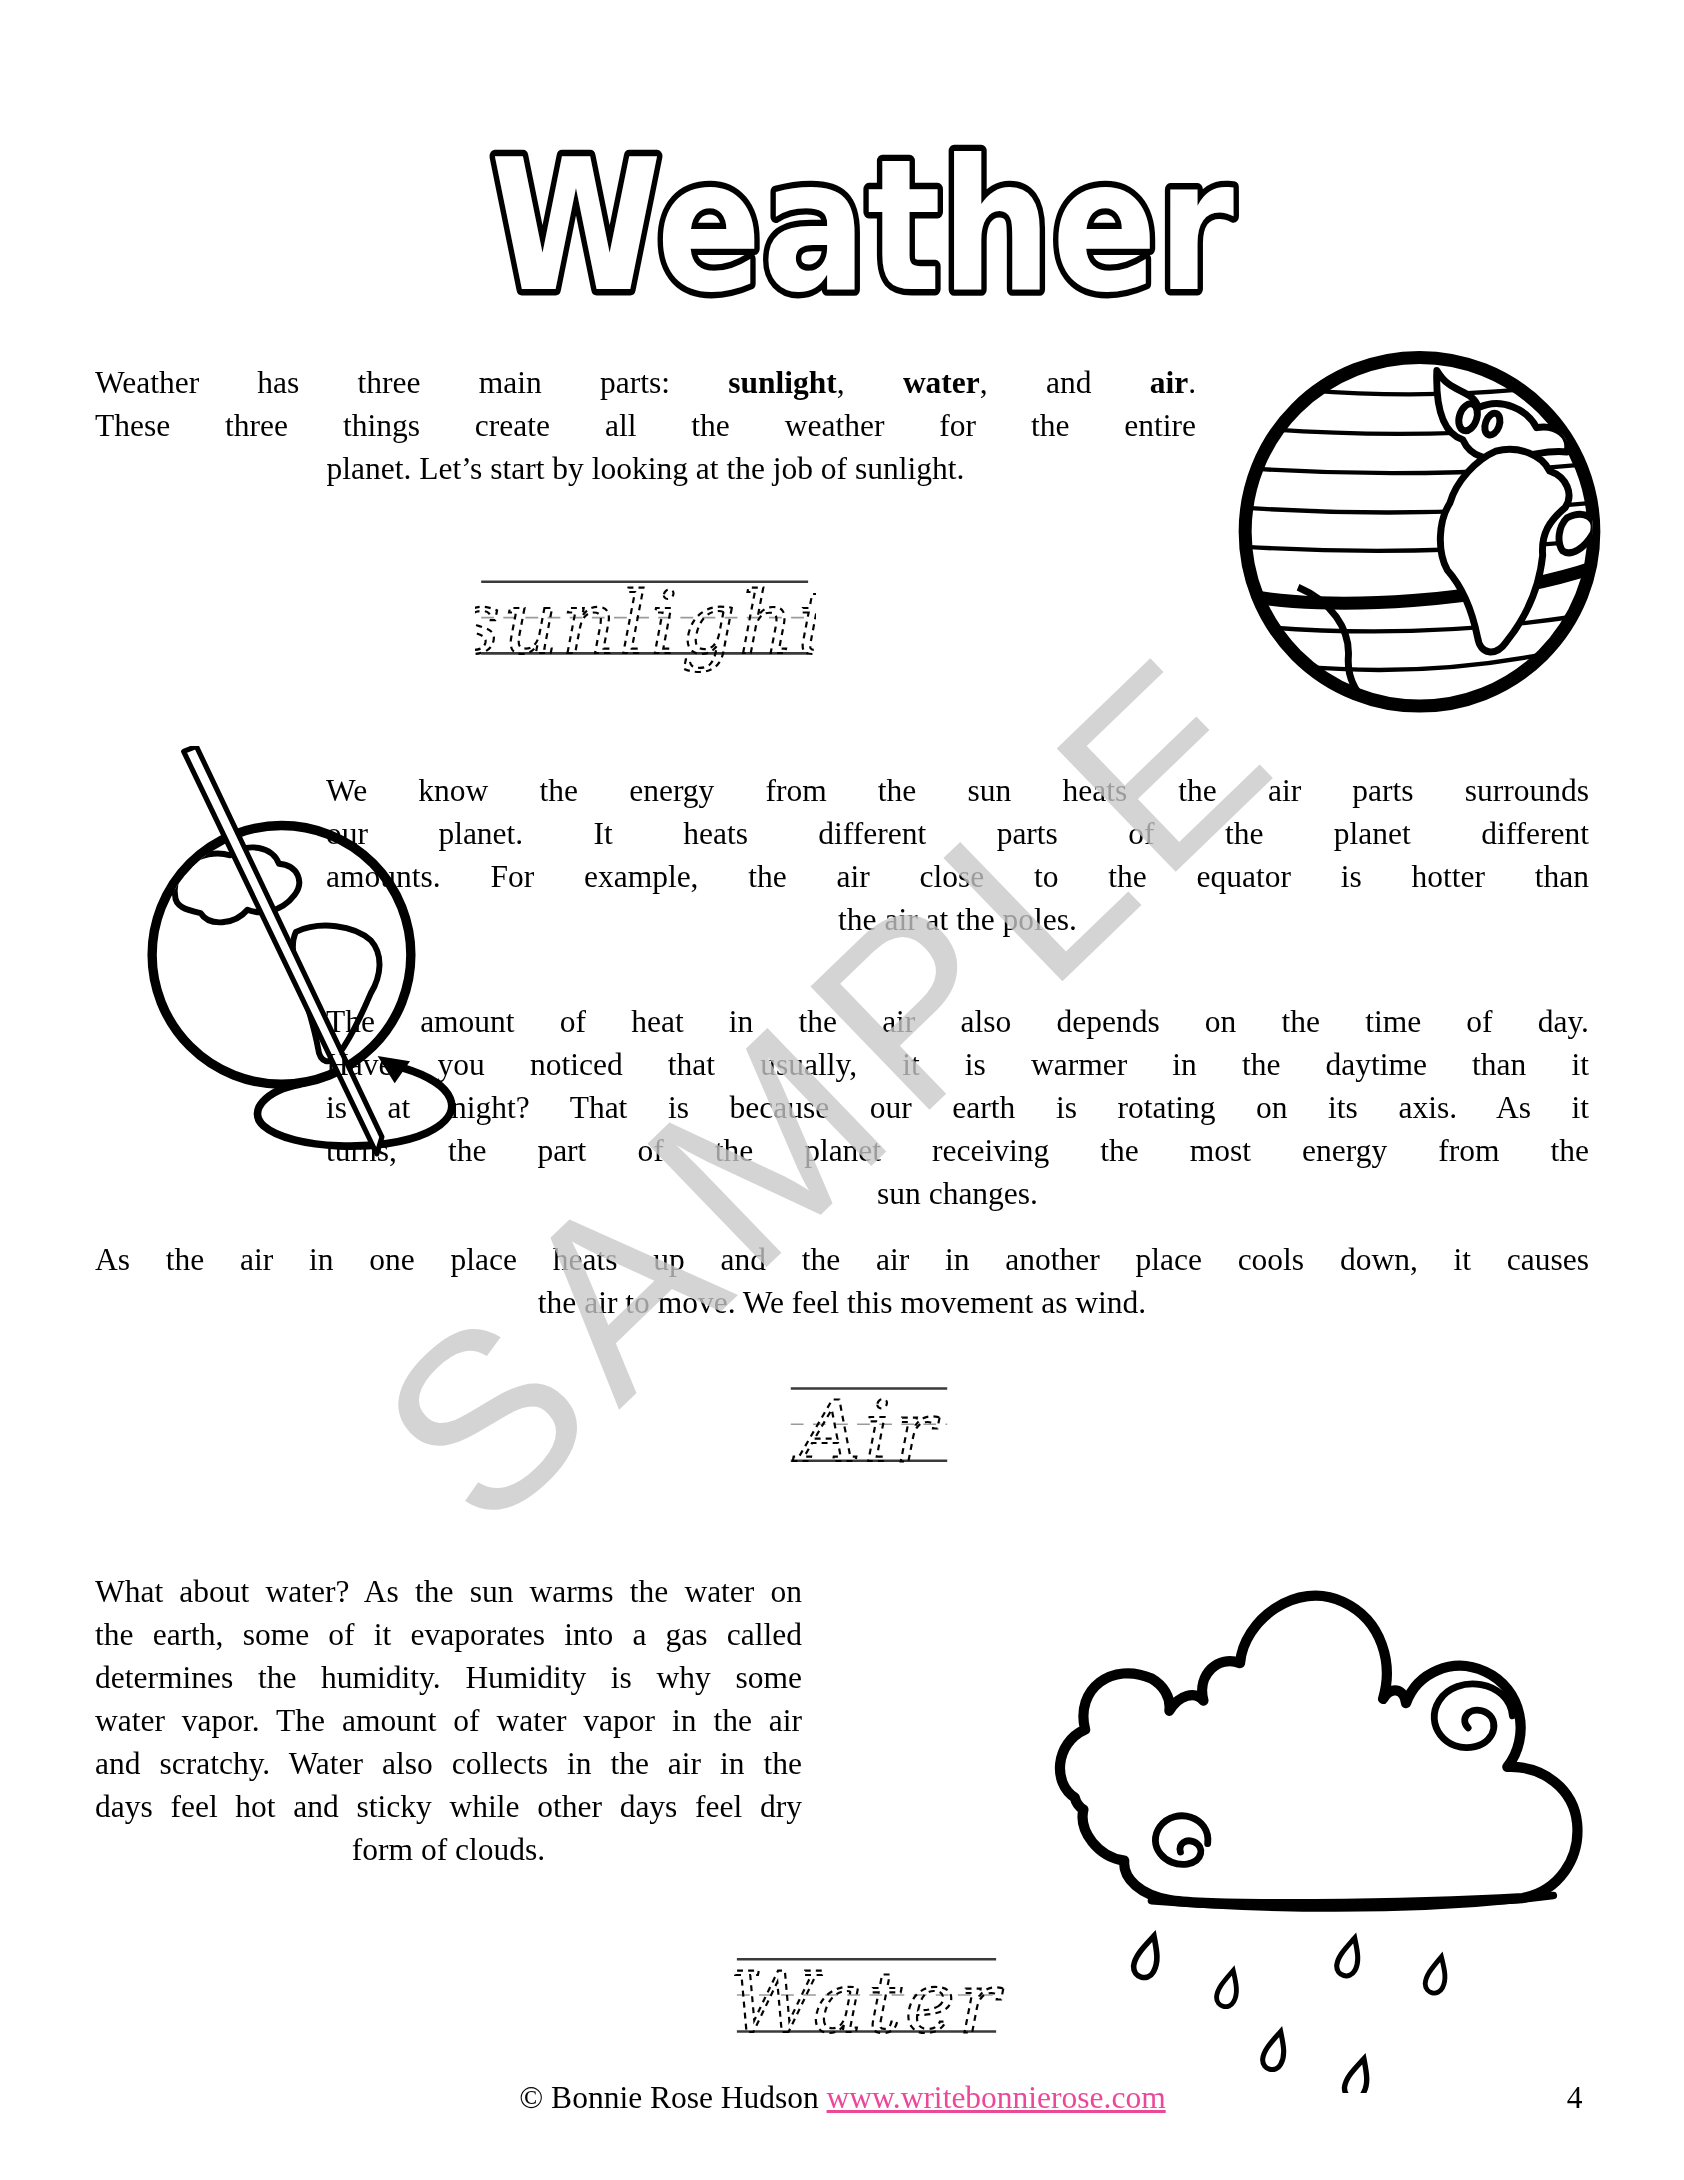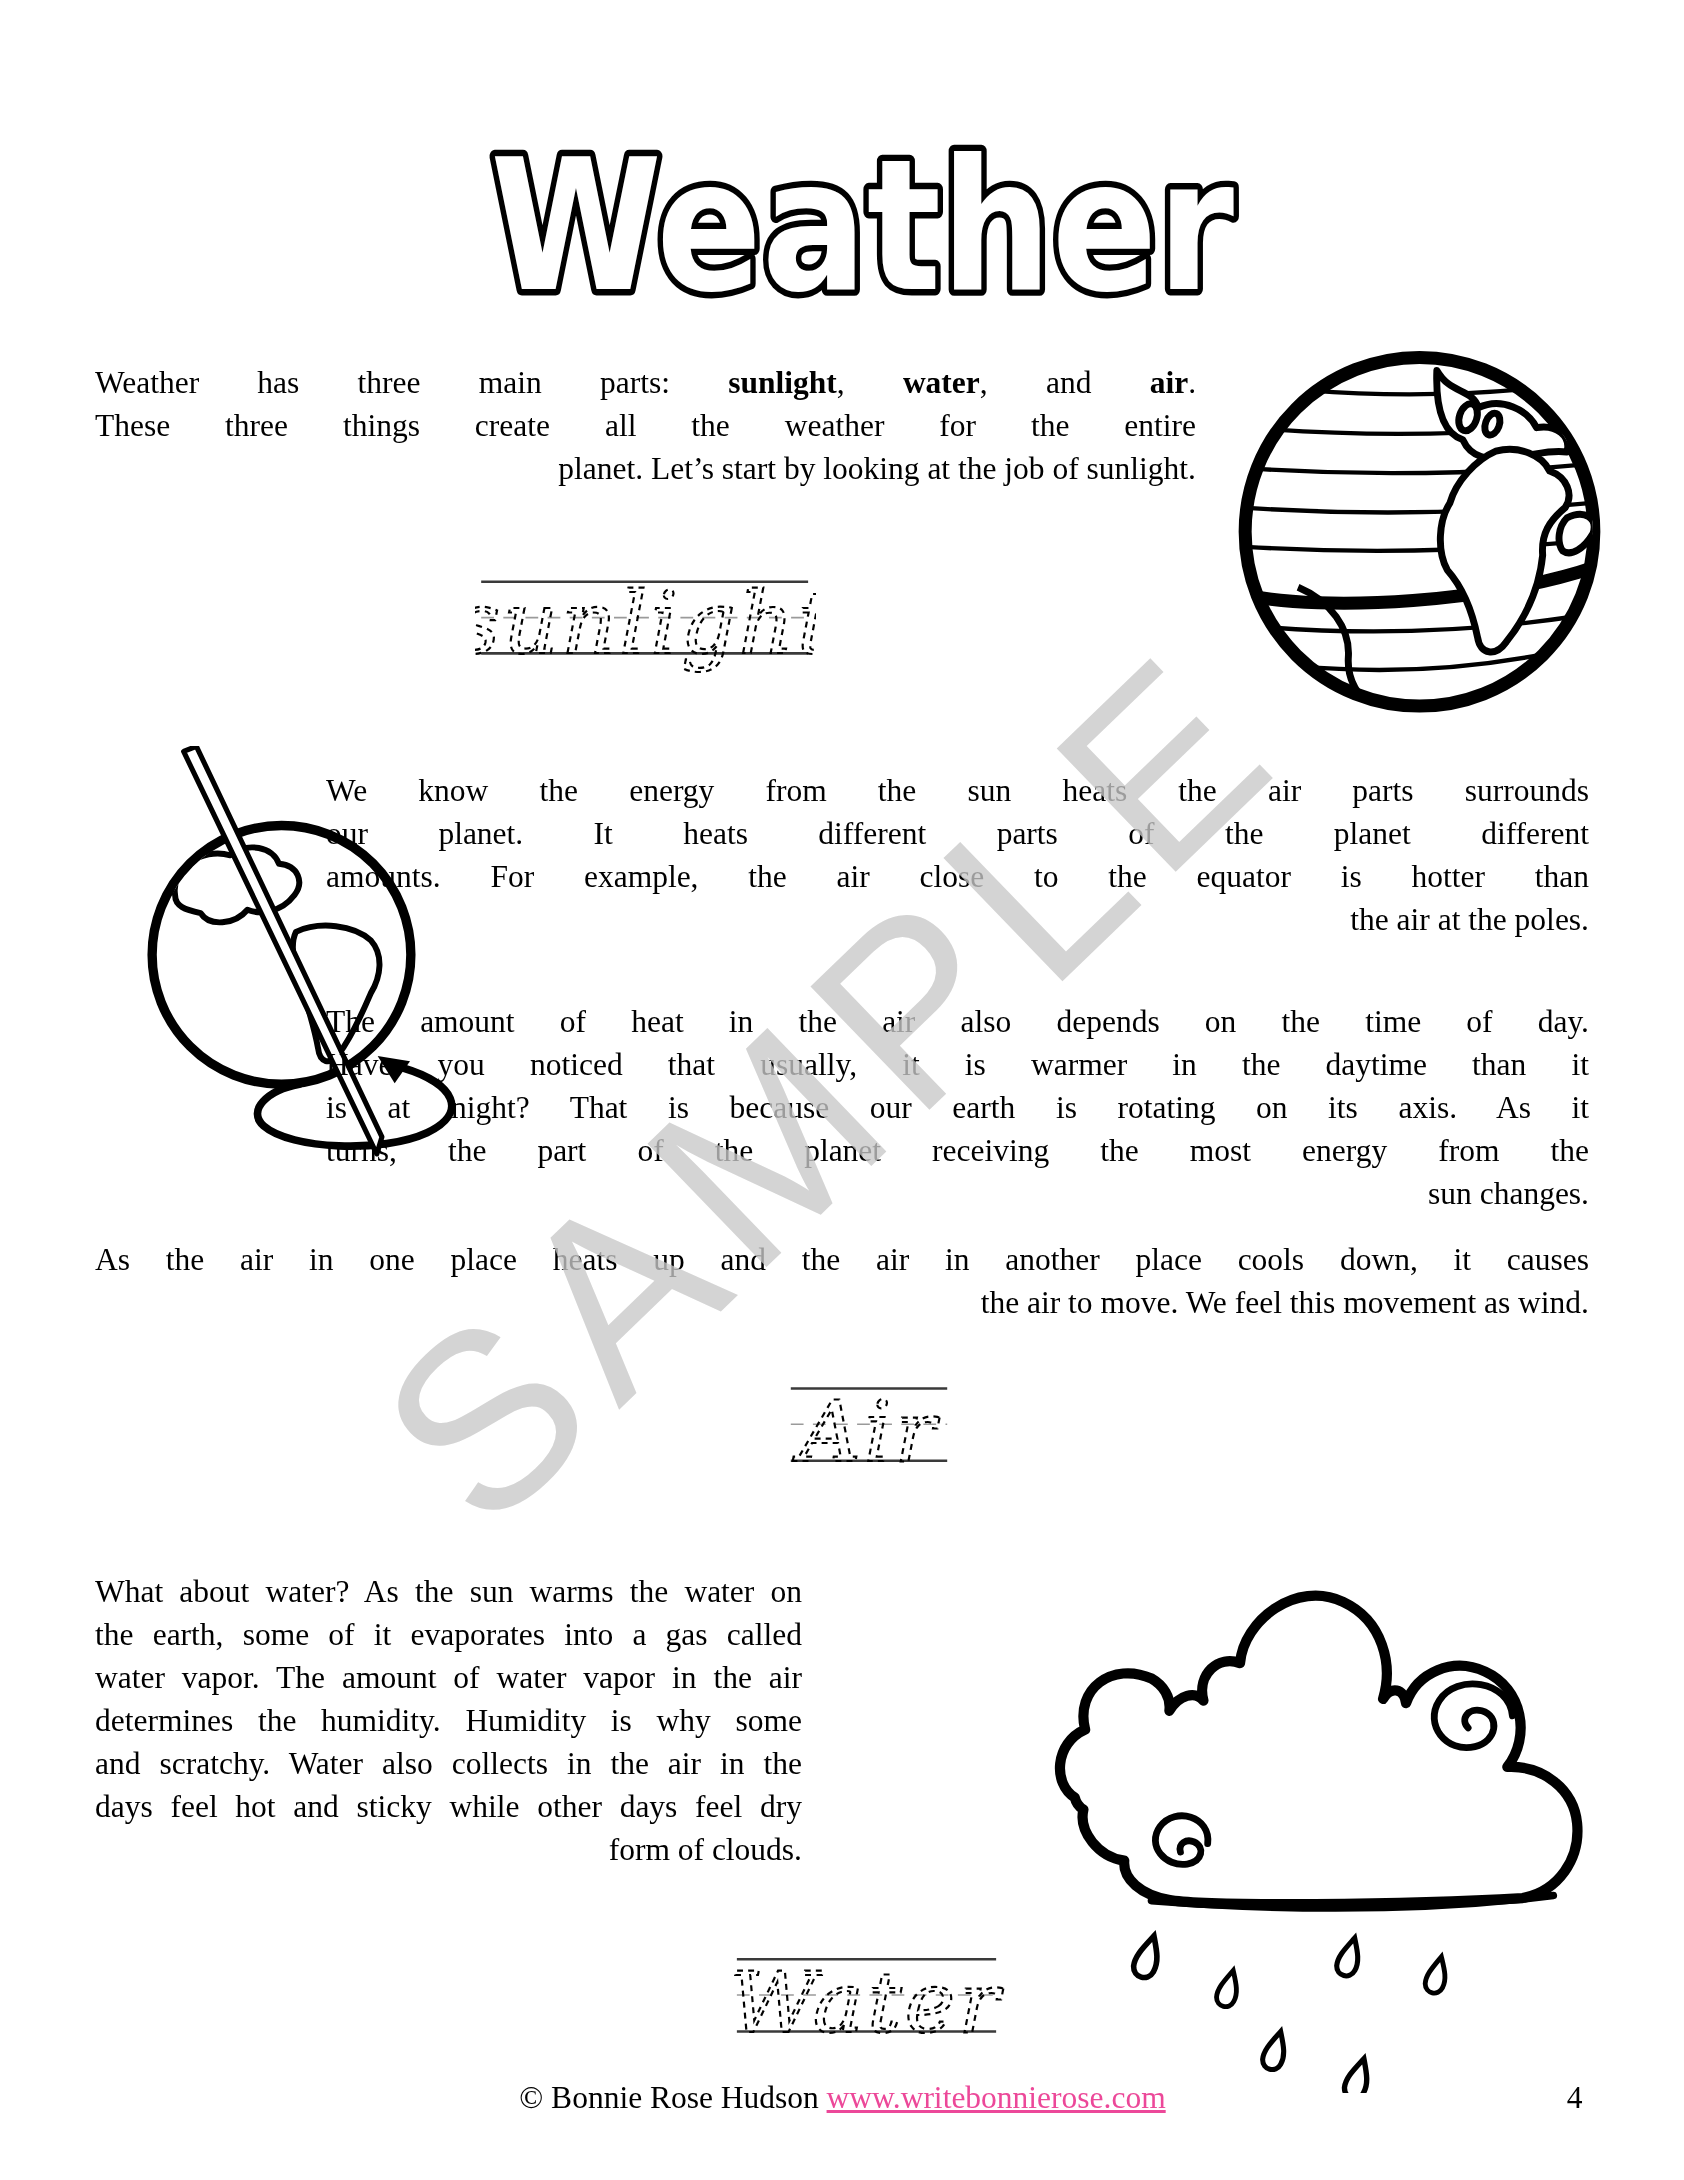--- a/index.html
+++ b/index.html
@@ -3,21 +3,21 @@
 <meta charset="utf-8">
 <style>
   html,body{margin:0;padding:0;}
   body{
     width:1685px;height:2181px;position:relative;background:#ffffff;
     font-family:"Liberation Sans",sans-serif;color:#000;overflow:hidden;
   }
   .abs{position:absolute;}
   .para{font-size:31.5px;line-height:43px;font-family:Liberation Serif, serif;}
   .jline{text-align:justify;text-align-last:justify;white-space:nowrap;}
-  .lline{text-align:right;white-space:nowrap;}
+  .lline{text-align:center;white-space:nowrap;}
   b{font-weight:bold;}
   .watermark{
     position:absolute;left:230px;top:950px;width:1201px;height:273px;
     font-size:249px;letter-spacing:19px;line-height:273px;text-align:center;
     color:#c8c8c8;opacity:0.78;transform:rotate(-44deg);transform-origin:center;
     z-index:5;pointer-events:none;font-family:"Liberation Sans",sans-serif;
   }
   .footer{
     position:absolute;left:0;top:2080px;width:100%;text-align:center;
     font-family:"Liberation Serif",serif;font-size:31.5px;
@@ -116,22 +116,22 @@
 <svg class="abs" style="left:784px;top:1373px;" width="170" height="128" viewBox="0 0 200 150">
   <line x1="8" y1="18" x2="192" y2="18" stroke="#3a3a3a" stroke-width="3"></line>
   <line x1="8" y1="60" x2="192" y2="60" stroke="#9a9a9a" stroke-width="2" stroke-dasharray="15 11"></line>
   <line x1="8" y1="103" x2="192" y2="103" stroke="#3a3a3a" stroke-width="3"></line>
   <text x="100" y="103" text-anchor="middle" font-family="DejaVu Serif, serif" font-style="italic" font-size="100" letter-spacing="4" fill="none" stroke="#000" stroke-width="2.6" stroke-dasharray="7 6">Air</text>
 </svg>
 
 <div class="abs para" style="left:95px;top:1570px;width:707px;">
   <div class="jline">What about water? As the sun warms the water on</div>
   <div class="jline">the earth, some of it evaporates into a gas called</div>
+  <div class="jline">determines the humidity. Humidity is why some</div>
   <div class="jline">water vapor. The amount of water vapor in the air</div>
-  <div class="jline">determines the humidity. Humidity is why some</div>
   <div class="jline">and scratchy. Water also collects in the air in the</div>
   <div class="jline">days feel hot and sticky while other days feel dry</div>
   <div class="lline">form of clouds.</div>
 </div>
 
 <svg class="abs" style="left:1049px;top:1561px;" width="554" height="532" viewBox="0 0 650 625">
   <defs>
     <path id="dropshape" d="M 0,-26 C 7,-12 13,-1 10,11 C 7,23 -9,23 -12,11 C -14,0 -7,-12 0,-26 Z" fill="#ffffff" stroke="#000" stroke-width="6"></path>
   </defs>
   <path d="M 30,278

